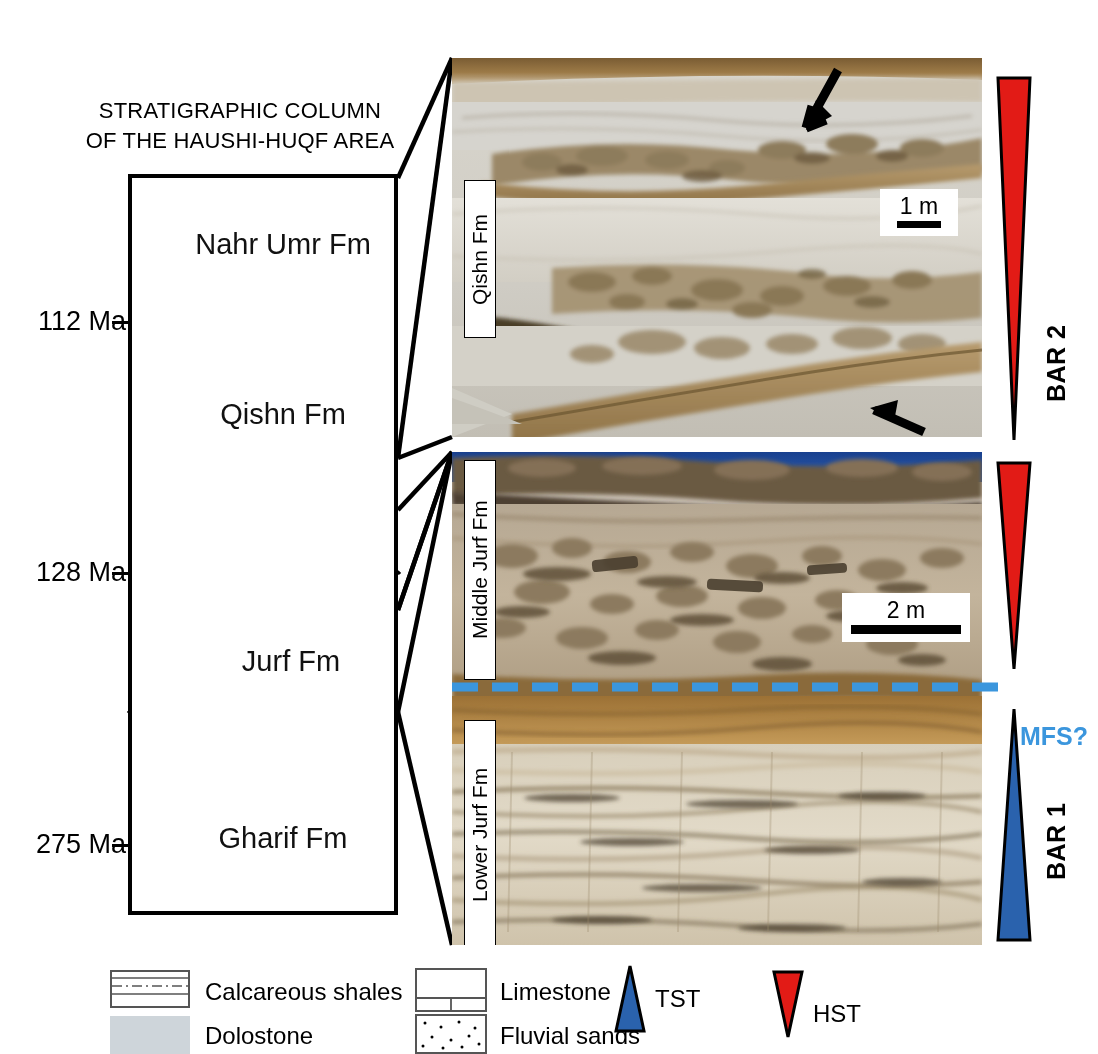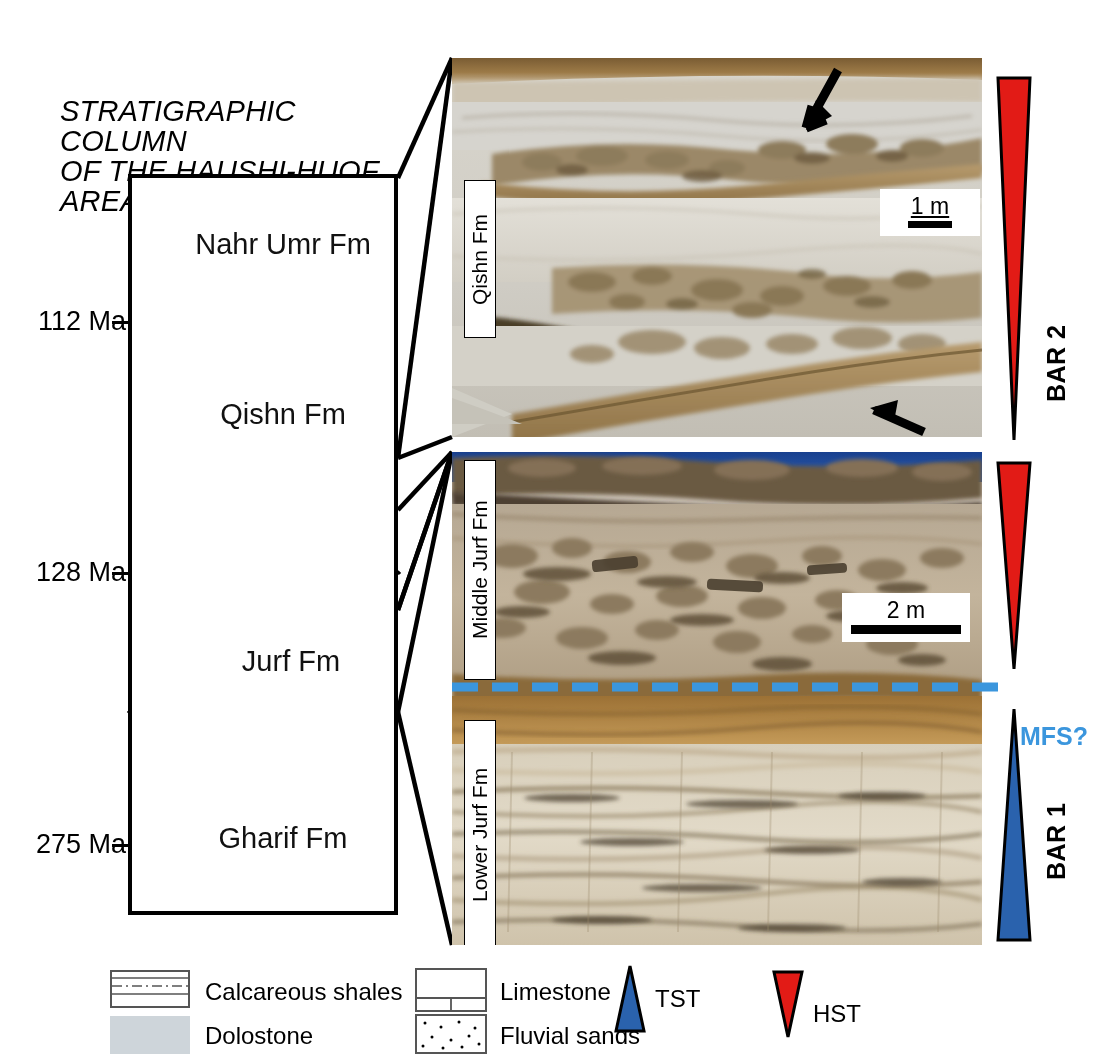--- a/index.html
+++ b/index.html
@@ -1,21 +1,21 @@
 <!DOCTYPE html>
 <html><head>
 <meta charset="utf-8">
 <style>
   html,body{margin:0;padding:0;background:#ffffff;}
   body{width:1098px;height:1054px;position:relative;overflow:hidden;
        font-family:"Liberation Sans", sans-serif;color:#000;}
   .abs{position:absolute;}
   
-  #fig-title{left:60px;top:96px;width:360px;text-align:left;
-             font-size:29px;line-height:30px;letter-spacing:0.2px;font-style:italic;}
+  #fig-title{left:60px;top:96px;width:360px;text-align:center;
+             font-size:22px;line-height:30px;letter-spacing:0.2px;}
   
   .age-label{font-size:27px;text-align:right;width:140px;}
   .age-tick{height:3px;background:#000;width:18px;}
   
   #column-outer{left:128px;top:174px;width:270px;height:741px;
                 border:4px solid #000;box-sizing:border-box;background:#fff;}
   #age-col{left:128px;top:174px;width:44px;height:741px;box-sizing:border-box;
            border-right:4px solid #000;}
   .period-label{position:absolute;left:0;width:44px;text-align:center;
                 writing-mode:vertical-rl;transform:rotate(180deg);
@@ -338,21 +338,21 @@
     <path d="M60,356 q150,-26 300,-50 q90,-14 170,-22 l0,30 q-80,8 -170,22 q-150,24 -300,50 Z" fill="url(#tg4)" filter="url(#blur2)"></path>
     <path d="M60,364 q150,-26 300,-50 q90,-14 170,-22" stroke="#6b5530" stroke-width="3" fill="none" opacity="0.7"></path>
 
     <path d="M0,330 L60,356 L0,379 Z" fill="#cfcdc4"></path>
     <rect y="346" width="530" height="33" fill="#cbc8bf" opacity="0.0"></rect>
     <path d="M0,340 q40,14 70,26 l-70,0 Z" fill="#c5c2b8"></path>
   </svg>
 
   <div class="ph-label" style="left:12px;top:122px;height:144px;">Qishn Fm</div>
 
-  <div class="scalebox" style="right:2px;top:131px;width:76px;padding:4px 12px 8px;text-decoration:underline;">
+  <div class="scalebox" style="right:24px;top:131px;width:76px;padding:4px 1px 8px;">
     <span>1 m</span>
     <div class="scalebar" style="width:44px;height:7px;"></div>
   </div>
 
   <svg class="arrow" style="left:338px;top:8px;" width="70" height="80">
     <path d="M48,4 L16,62 M16,62 L36,54 M16,62 L22,40" stroke="#000" stroke-width="9" fill="none" stroke-linecap="butt"></path>
     <path d="M16,64 L42,50 L26,34 Z" fill="#000"></path>
   </svg>
   <svg class="arrow" style="left:402px;top:330px;" width="80" height="60">
     <path d="M70,44 L20,22" stroke="#000" stroke-width="9" fill="none"></path>

